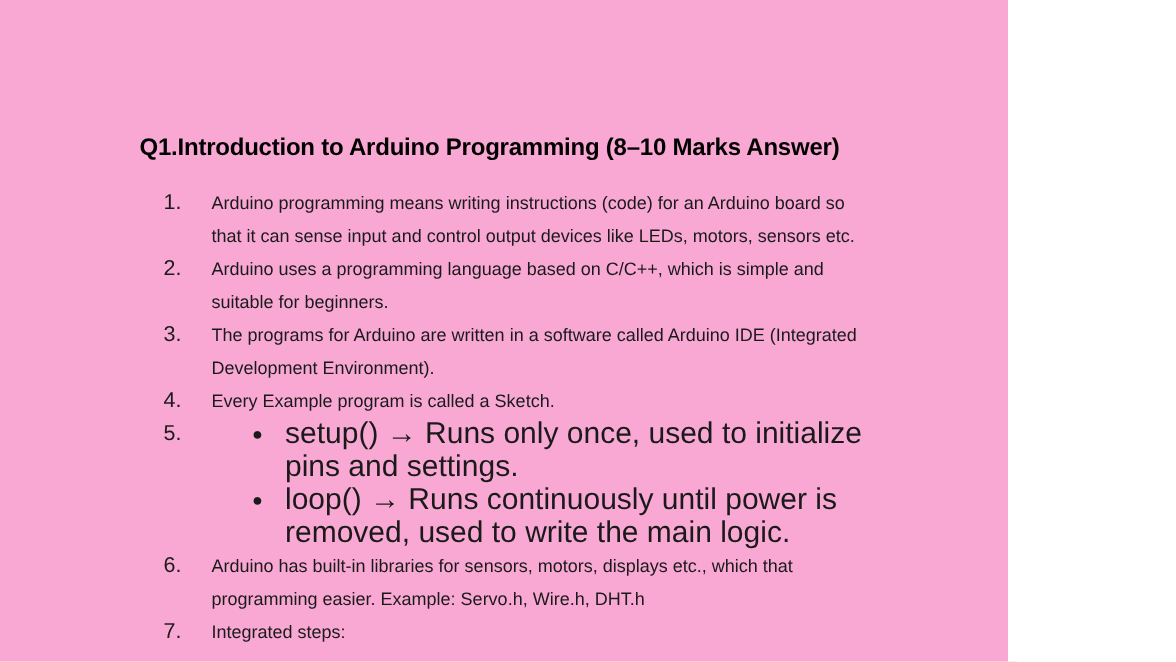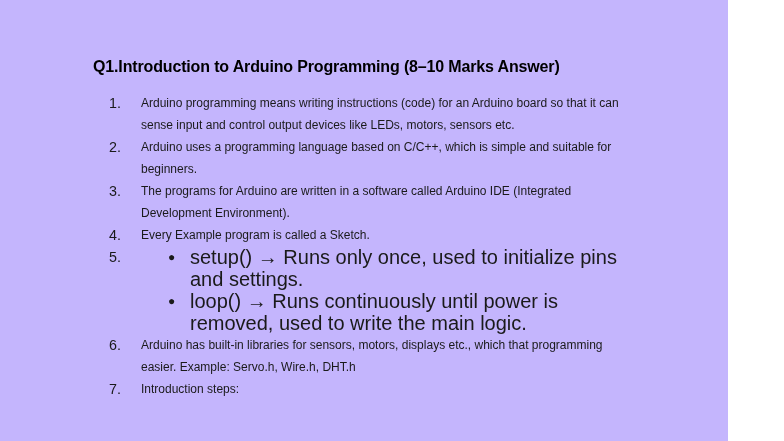--- a/index.html
+++ b/index.html
@@ -11,25 +11,25 @@
     width: 784px;
     height: 441px;
     overflow: hidden;
     font-family: "Liberation Sans", "DejaVu Sans", sans-serif;
     color: #000000;
     -webkit-font-smoothing: antialiased;
   }
 
   .page {
     position: relative;
-    width: 728px;
+    width: 672px;
     height: 441px;
-    background: #c4b5fd;
+    background: #f9a8d4;
     box-sizing: border-box;
-    padding-top: 56px;
+    padding-top: 88px;
   }
 
   .doc-body {
     padding-left: 93px;
     padding-right: 88px;
   }
 
   .doc-title {
     font-size: 16px;
     font-weight: bold;
@@ -146,18 +146,18 @@
         </ul>
       </li>
 
       <li>
         <span class="marker">6.</span>
         <span class="li-text">Arduino has built-in libraries for sensors, motors, displays etc., which that programming easier. Example: Servo.h, Wire.h, DHT.h</span>
       </li>
 
       <li>
         <span class="marker">7.</span>
-        <span class="li-text">Introduction steps:</span>
+        <span class="li-text">Integrated steps:</span>
       </li>
 
     </ol>
   </div>
 </div>
 
 </body></html>

